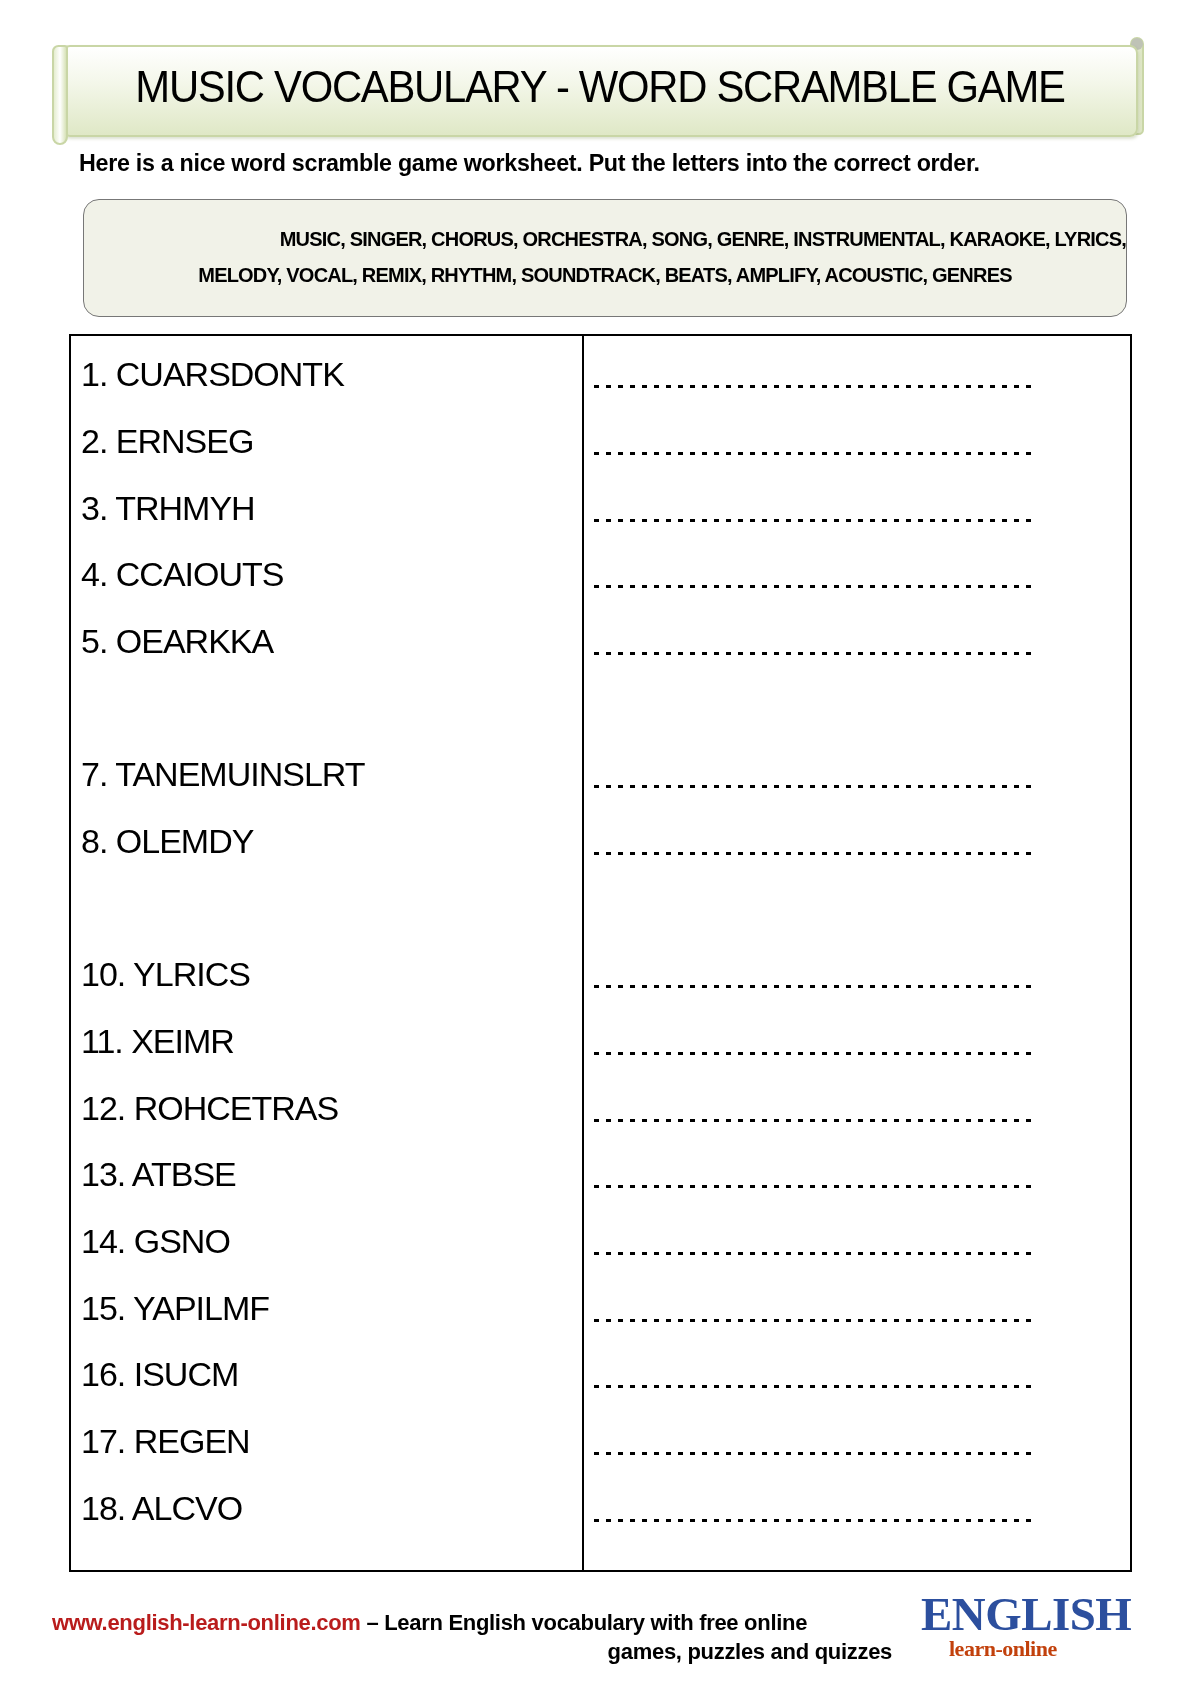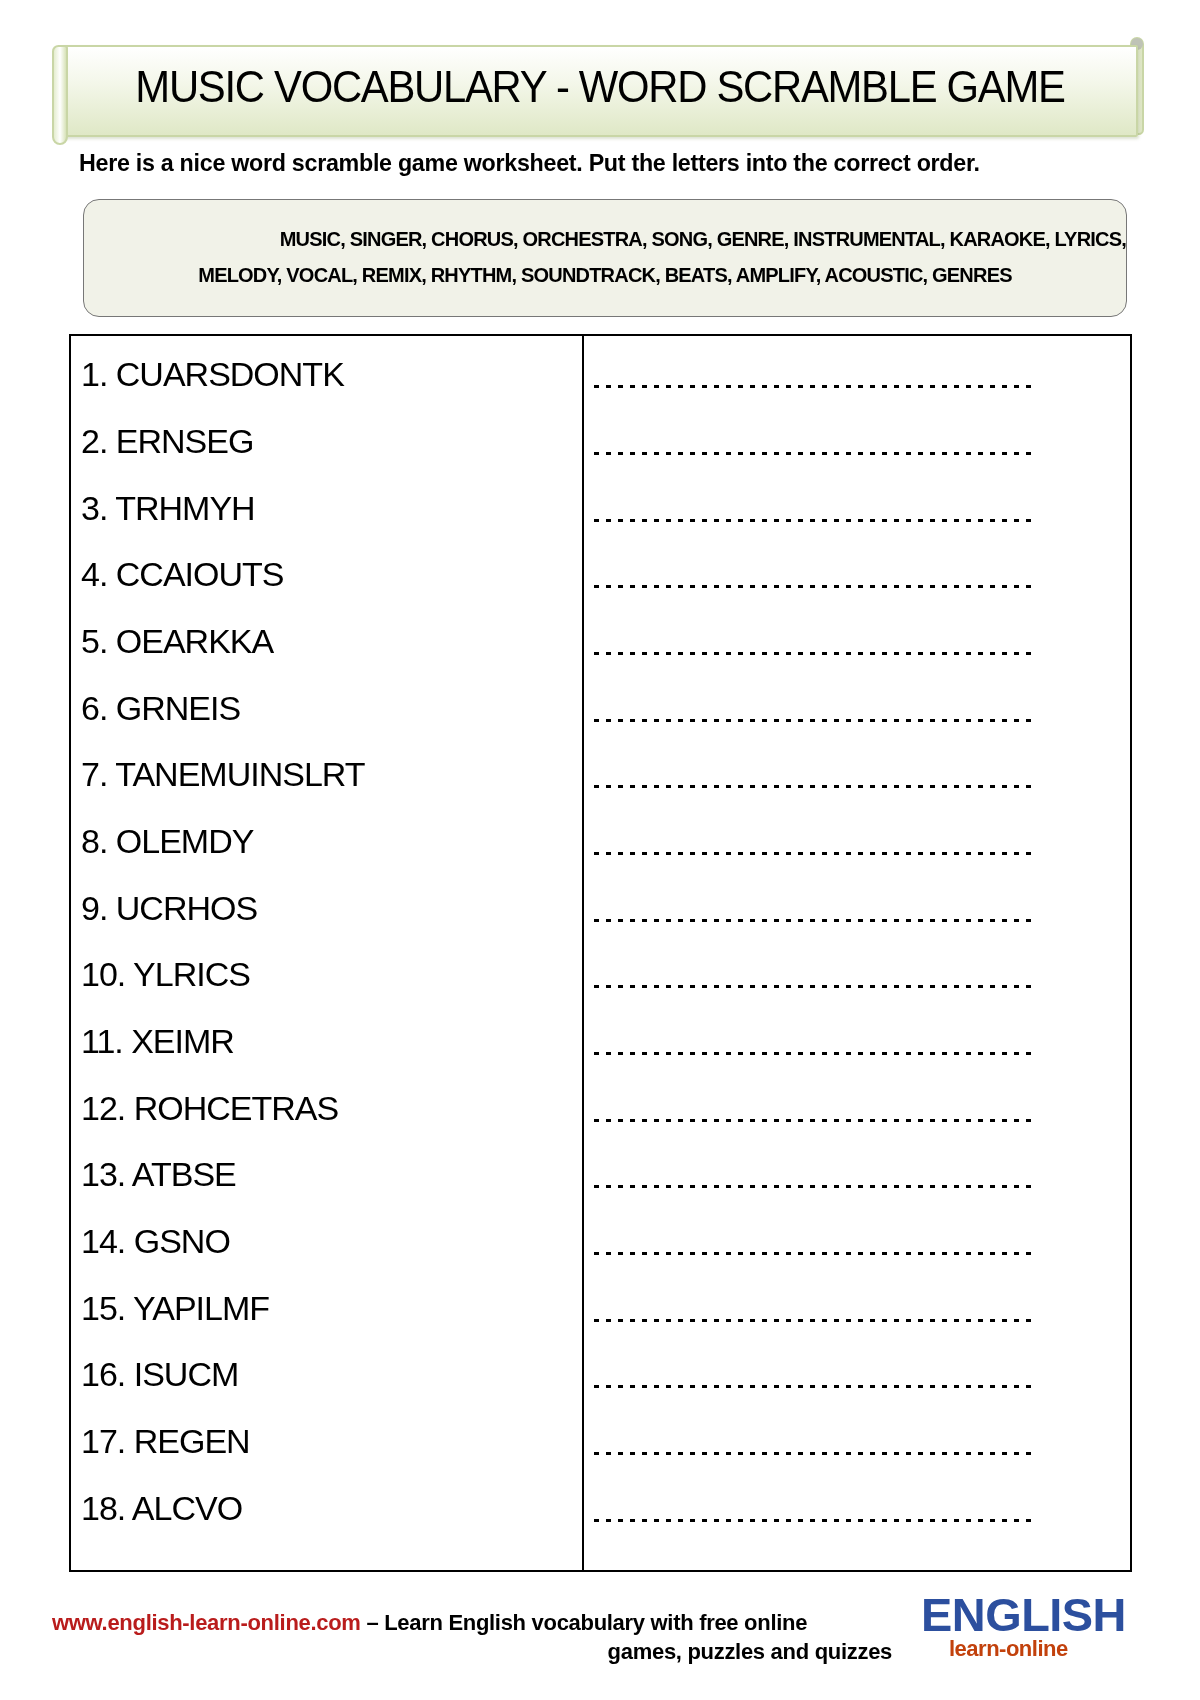--- a/index.html
+++ b/index.html
@@ -3,21 +3,21 @@
 <meta charset="utf-8">
 <style>
   html, body { margin:0; padding:0; background:#ffffff; }
   body { width:1200px; height:1700px; position:relative; overflow:hidden;
          font-family:"Liberation Sans", sans-serif; color:#000; }
 
   
   .banner { position:absolute; left:52px; top:45px; width:1092px; height:92px; }
   .banner-body { position:absolute; left:10px; top:0; right:6px; bottom:0;
     background:linear-gradient(#ffffff 0%, #f4f7ea 40%, #dfe8c6 100%);
-    border:2px solid #c9d6a6; border-radius:2px; box-shadow:1px 2px 3px rgba(120,140,80,0.25); }
+    border:2px solid #c9d6a6; border-radius:8px; box-shadow:1px 2px 3px rgba(120,140,80,0.25); }
   .curl-left { position:absolute; left:0; top:0; width:16px; height:100px;
     background:linear-gradient(90deg,#e5edd0,#ffffff 50%,#d7e2b8);
     border:2px solid #c9d6a6; border-radius:8px 4px 10px 10px; box-sizing:border-box; }
   .curl-right { position:absolute; right:0; top:-8px; width:14px; height:98px;
     background:linear-gradient(90deg,#f6f8ee,#dde6c4);
     border:2px solid #c9d6a6; border-radius:8px 8px 6px 2px; box-sizing:border-box; }
   .curl-right::before { content:""; position:absolute; right:-1px; top:-1px; width:12px; height:12px;
     border-radius:50%; background:#bfc3b6; }
   .title { position:absolute; left:0; right:0; top:14px; text-align:center;
     font-size:45px; font-weight:normal; letter-spacing:-1.4px; transform:scaleX(0.93);
@@ -45,21 +45,21 @@
   .answer-line { position:absolute; left:523px; top:30px; width:440px; height:3px;
     background:repeating-linear-gradient(90deg,#000 0 5px, transparent 5px 12px); }
 
   
   .footer { position:absolute; left:52px; top:1608px; width:840px; font-size:22px; font-weight:bold;
     line-height:29px; letter-spacing:-0.3px; }
   .footer-line1 { white-space:nowrap; }
   .footer-url { color:#b91c1c; }
   .footer-line2 { text-align:right; white-space:nowrap; }
 
-  .logo { position:absolute; left:921px; top:1588px; width:190px; height:80px; }
+  .logo { position:absolute; left:921px; top:1588px; width:190px; height:80px;font-family:Liberation Serif, serif; }
   .logo-main { position:absolute; left:0; top:0; font-size:46px; font-weight:bold; color:#2c4f9e;
     letter-spacing:-0.5px; transform:scaleX(1.02); transform-origin:left; }
   .logo-sub { position:absolute; left:28px; top:48px; font-size:22px; font-weight:bold; color:#c2410c;
     letter-spacing:-0.5px; }
 </style>
 </head>
 <body>
 
 <div class="banner">
   <div class="curl-right"></div>
@@ -92,34 +92,26 @@
     <div class="answer-line"></div>
   </div>
   <div class="row" style="top:219px">
     <div class="scramble">4. CCAIOUTS</div>
     <div class="answer-line"></div>
   </div>
   <div class="row" style="top:286px">
     <div class="scramble">5. OEARKKA</div>
     <div class="answer-line"></div>
   </div>
-  <div class="row" style="top:353px">
-    <div class="scramble">6. GRNEIS</div>
-    <div class="answer-line"></div>
-  </div>
   <div class="row" style="top:419px">
     <div class="scramble">7. TANEMUINSLRT</div>
     <div class="answer-line"></div>
   </div>
   <div class="row" style="top:486px">
     <div class="scramble">8. OLEMDY</div>
-    <div class="answer-line"></div>
-  </div>
-  <div class="row" style="top:553px">
-    <div class="scramble">9. UCRHOS</div>
     <div class="answer-line"></div>
   </div>
   <div class="row" style="top:619px">
     <div class="scramble">10. YLRICS</div>
     <div class="answer-line"></div>
   </div>
   <div class="row" style="top:686px">
     <div class="scramble">11. XEIMR</div>
     <div class="answer-line"></div>
   </div>

